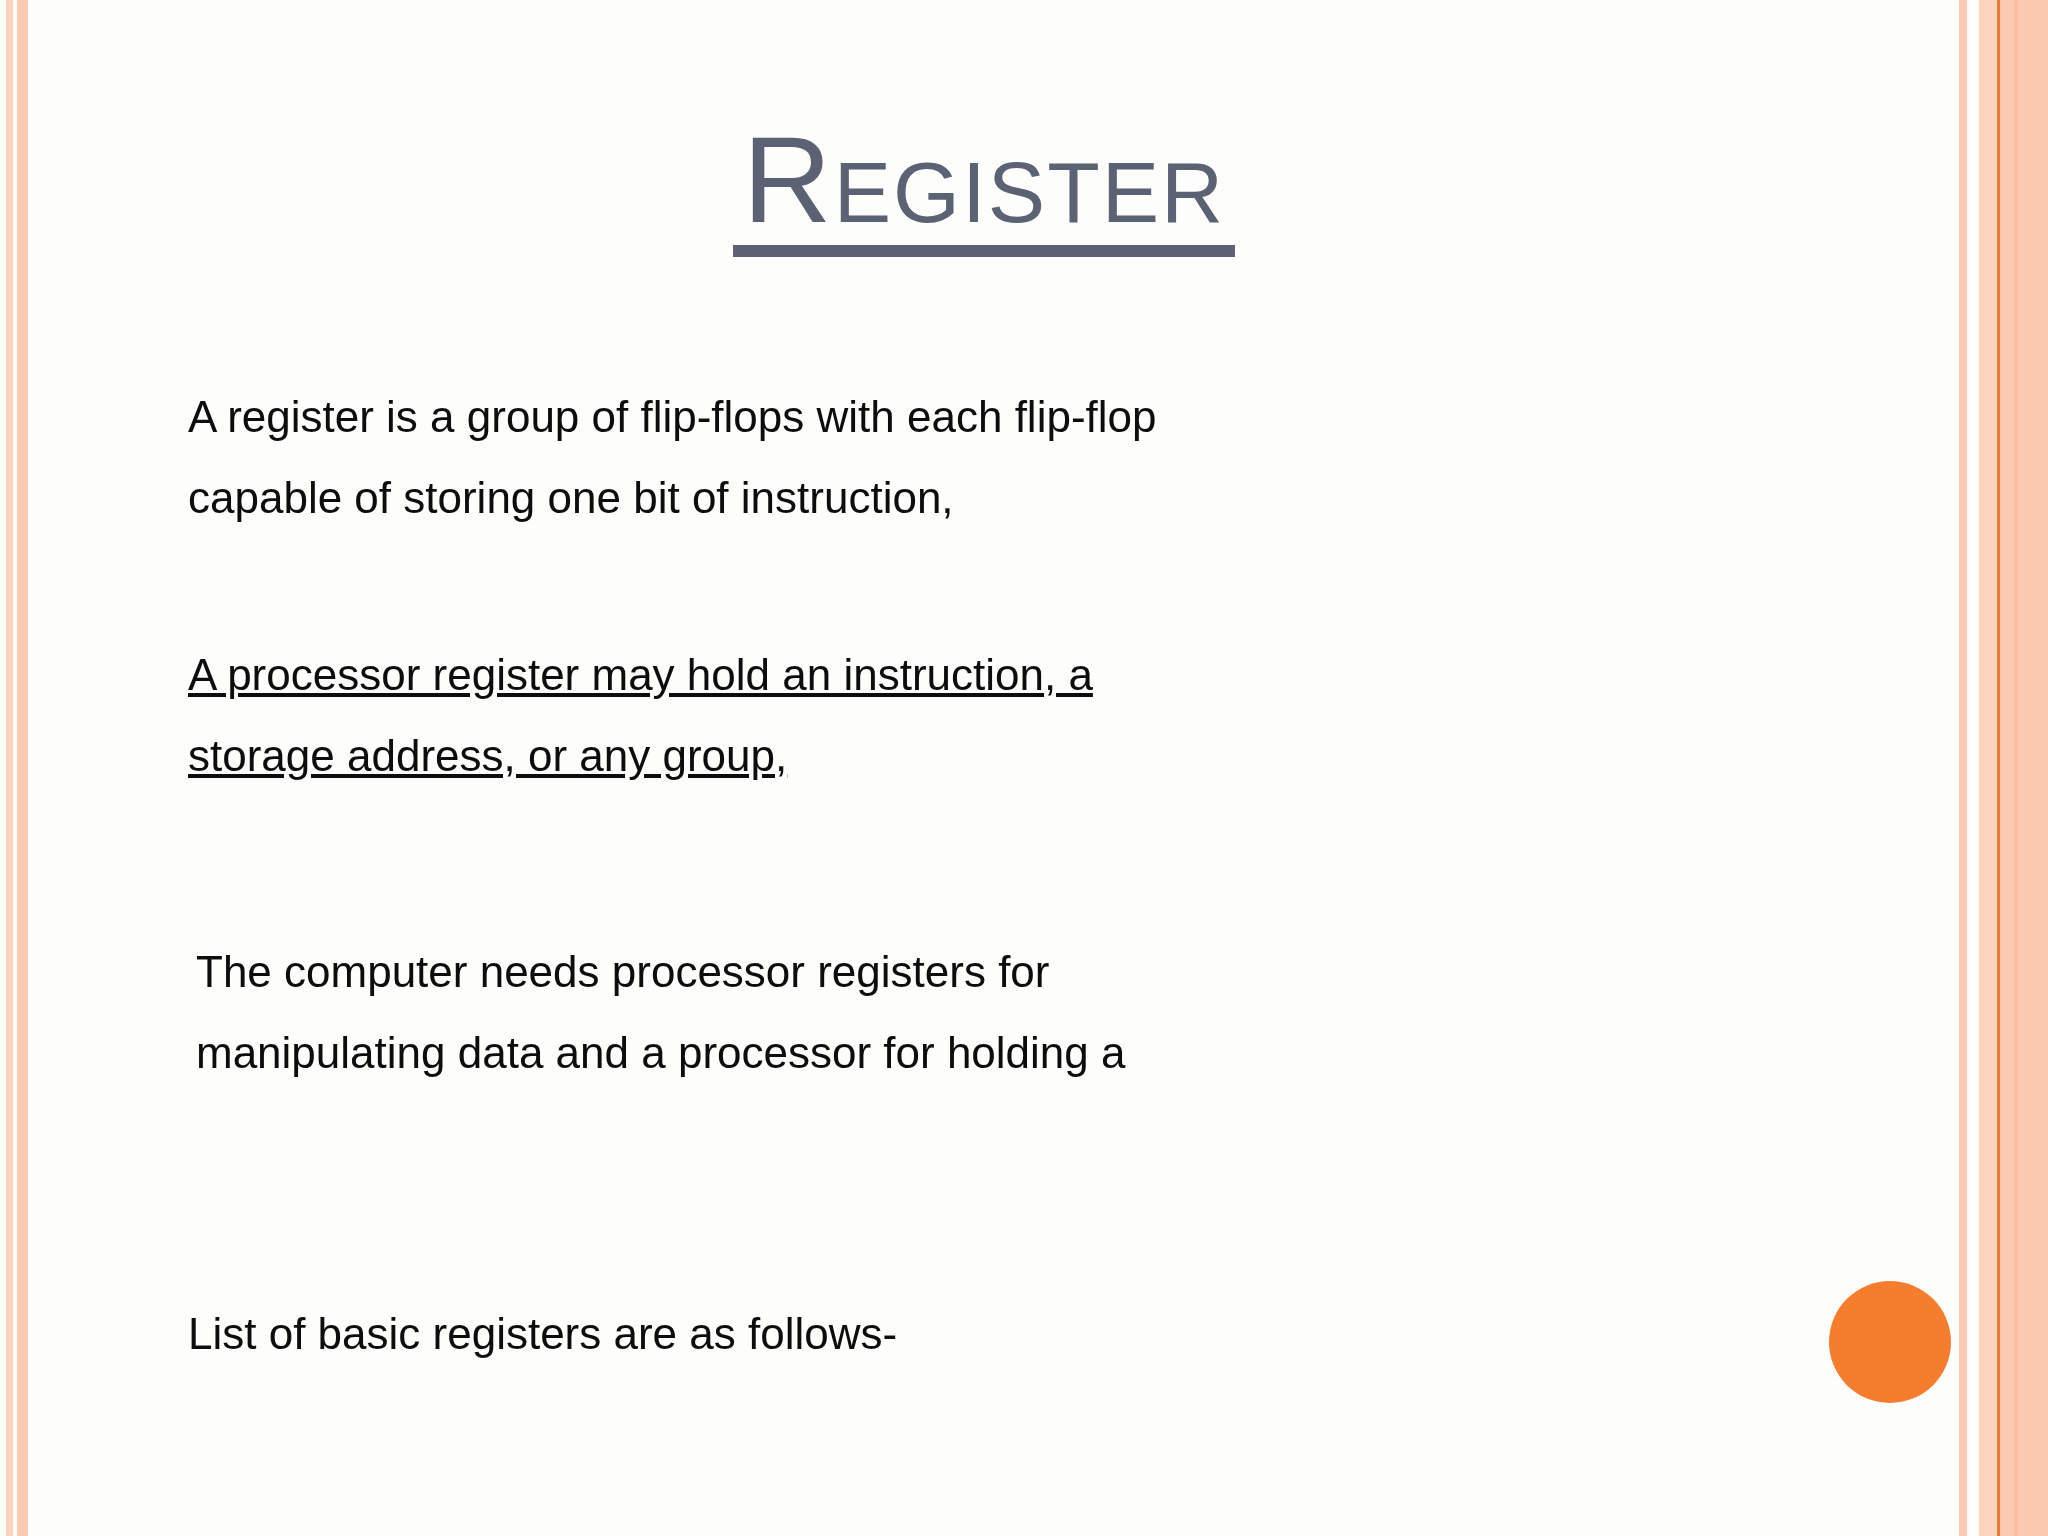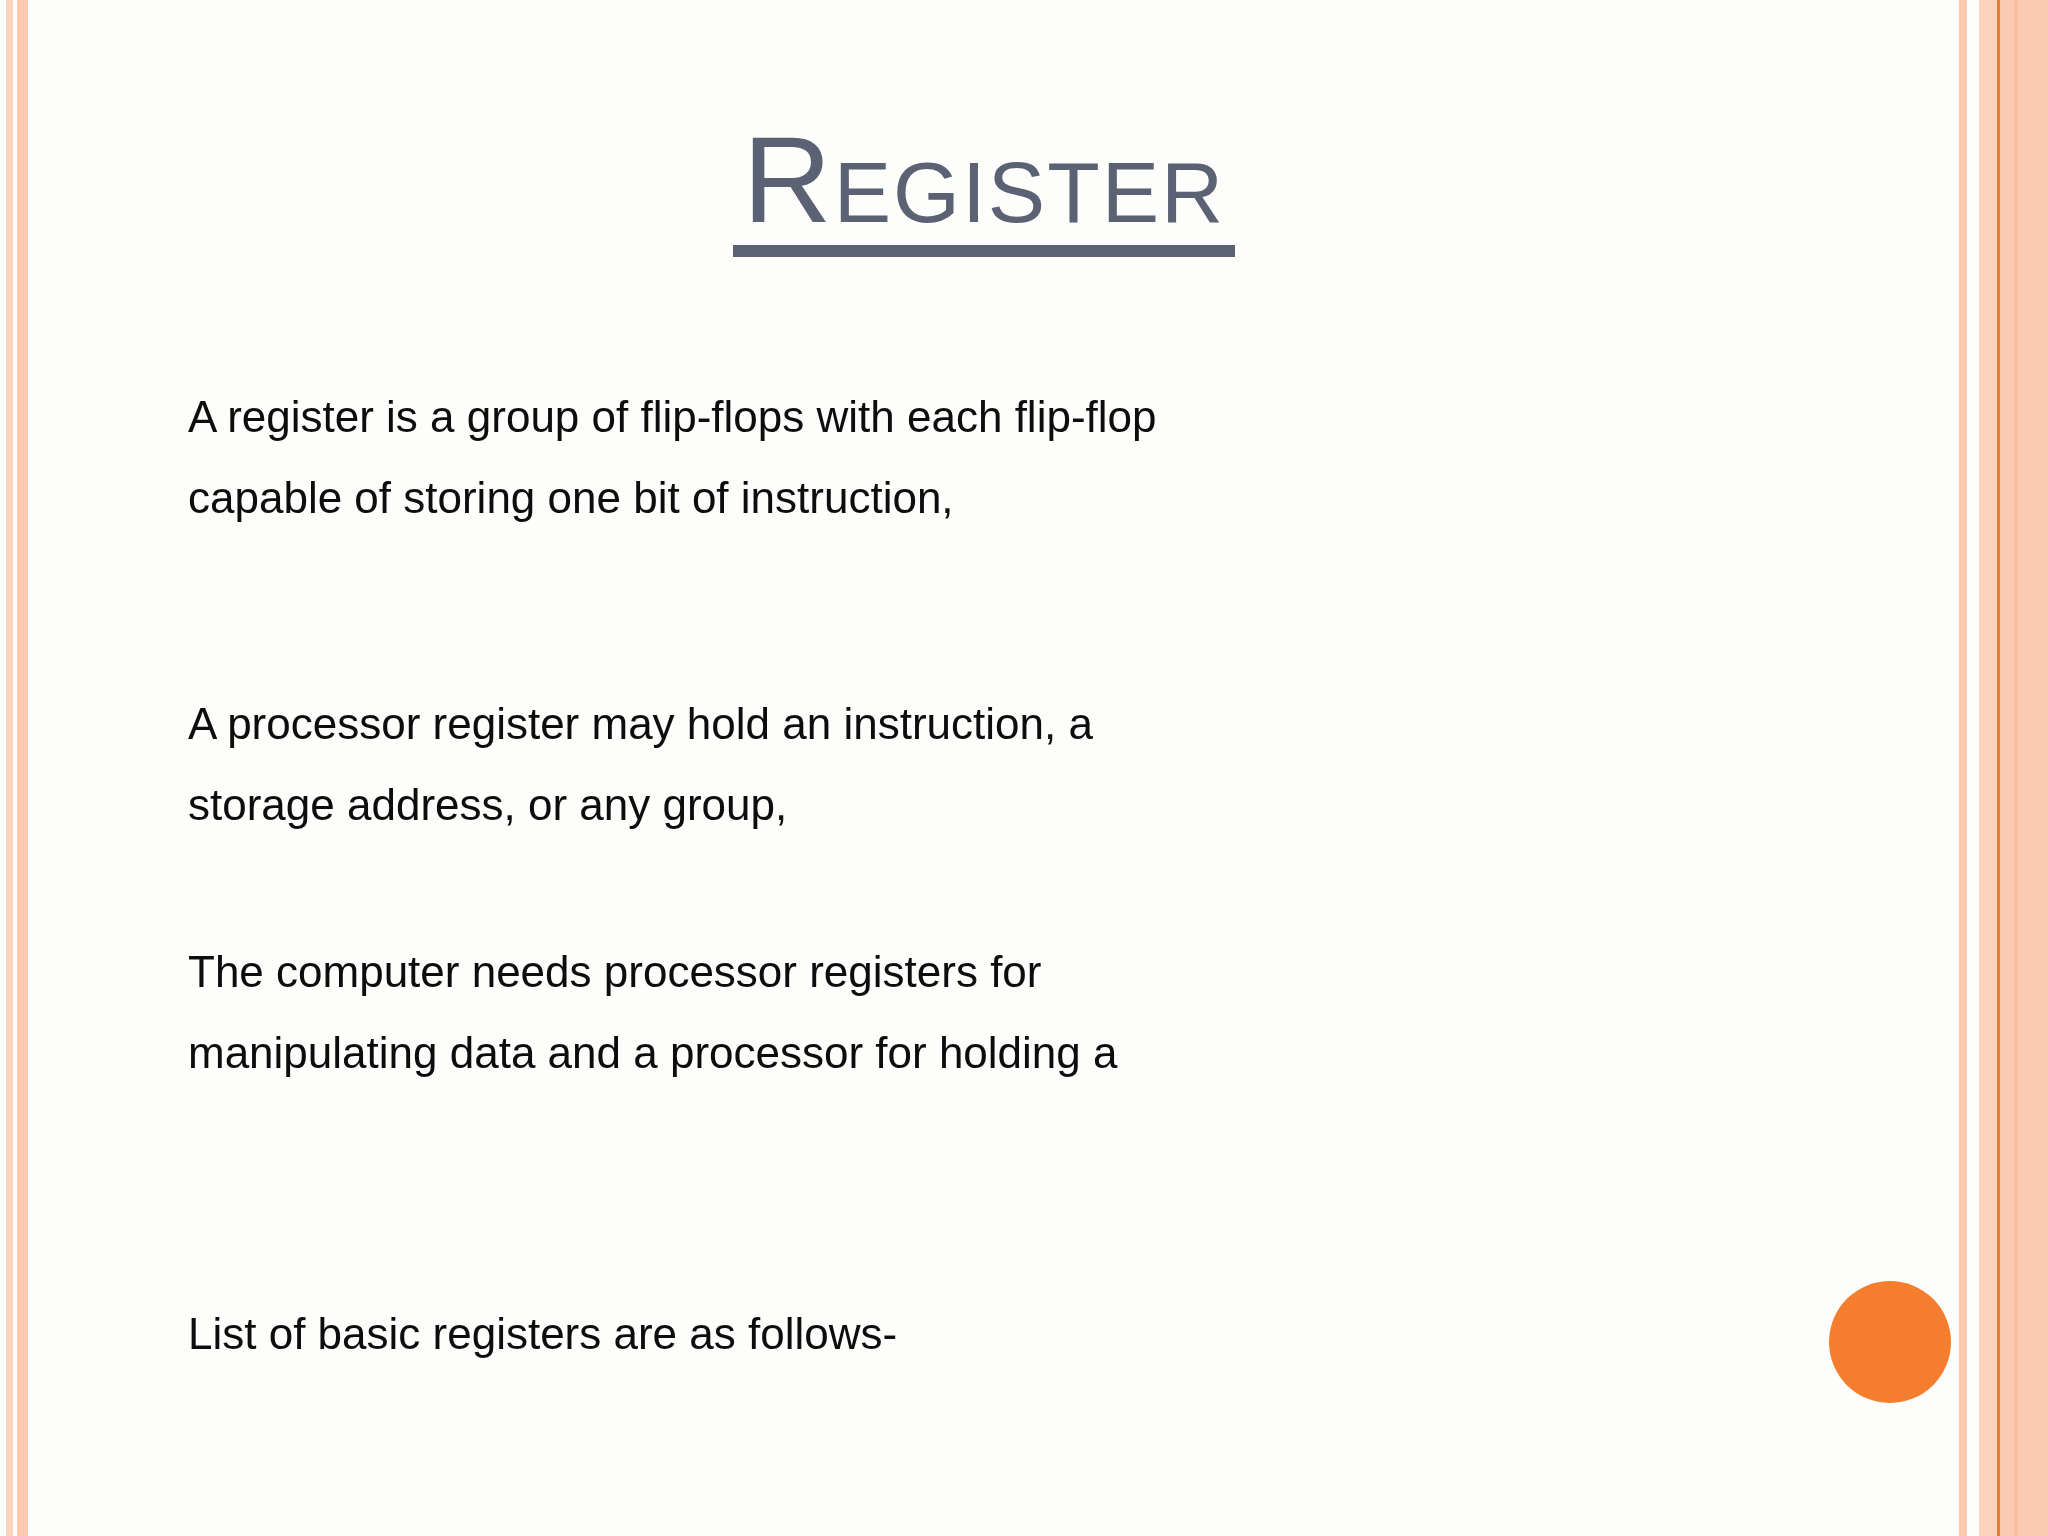--- a/index.html
+++ b/index.html
@@ -65,22 +65,22 @@
   .para {
     position: absolute;
     left: 188px;
     width: 1650px;
     font-size: 44px;
     line-height: 81px;
     color: var(--body-color, #0d0d0d);
     font-weight: 400;
   }
   .p1 { top: 376px; }
-  .p2 { top: 683px; }
-  .p3 { top: 931px; }
+  .p2 { top: 634px; text-decoration: underline; }
+  .p3 { top: 931px; margin-left: 8px; }
   .p4 { top: 1293px; }
 
   
   .circle {
     position: absolute;
     left: 1829px;
     top: 1281px;
     width: 122px;
     height: 122px;
     border-radius: 50%;

